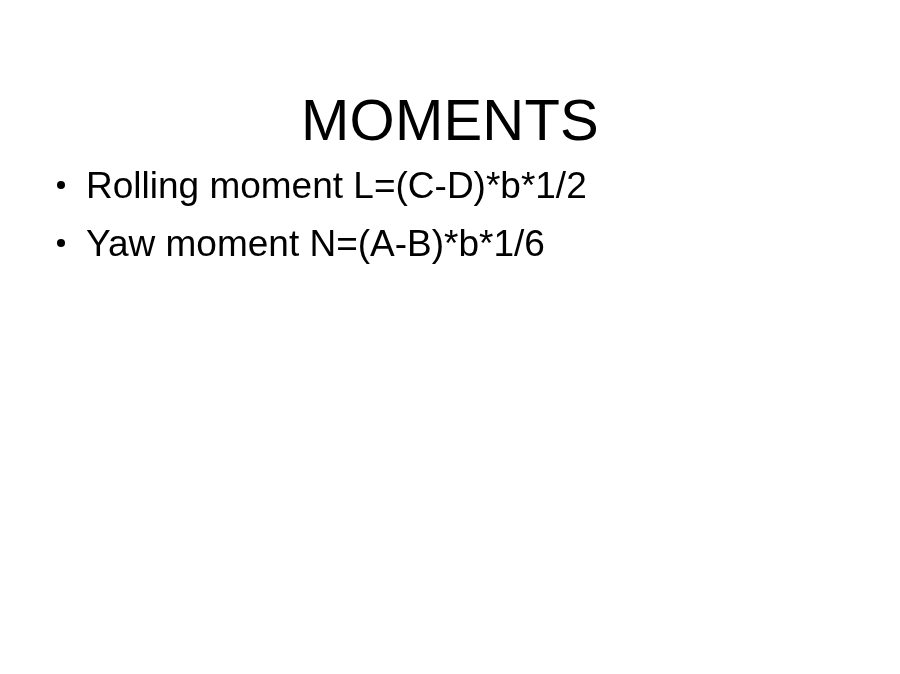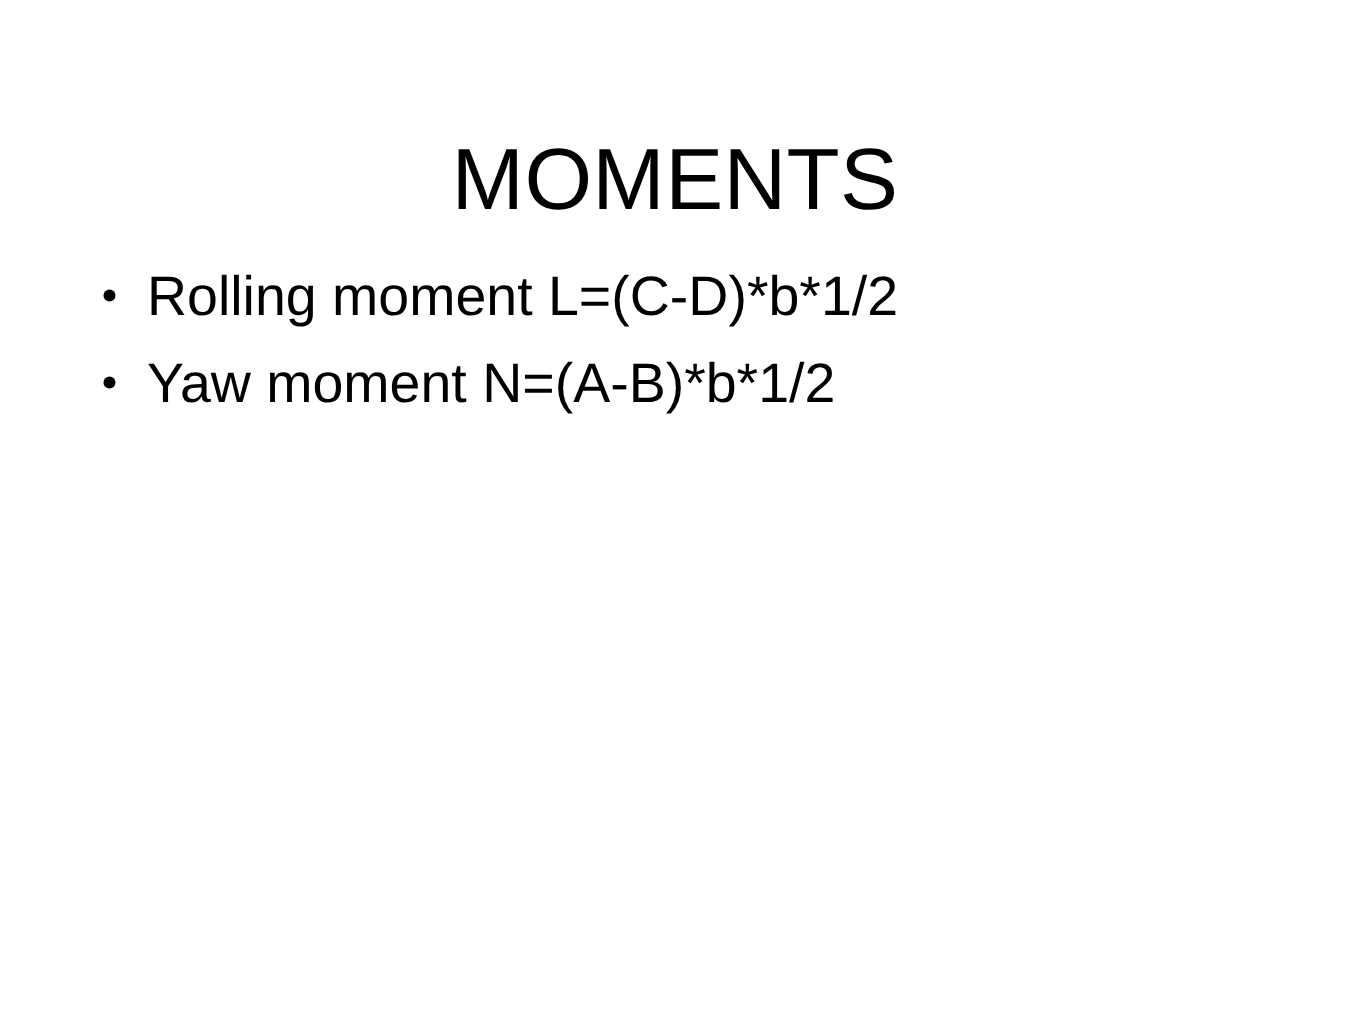--- a/index.html
+++ b/index.html
@@ -42,21 +42,21 @@
   
   .slide-body {
     position: absolute;
     left: 52px;
     top: 162px;
     width: 800px;
   }
 
   .bullet-list {
     list-style: none;
-    margin: 12px;
+    margin: 0;
     padding: 0;
   }
 
   .bullet-item {
     position: relative;
     height: 58px;
     padding-left: 34px;
     font-size: 37px;
     line-height: 48px;
     font-weight: 400;
@@ -97,21 +97,21 @@
   <div class="slide-body">
     <ul class="bullet-list">
 
       <li class="bullet-item">
         <span class="bullet-marker"></span>
         <span class="bullet-text">Rolling moment L=(C-D)*b*1/2</span>
       </li>
 
       <li class="bullet-item">
         <span class="bullet-marker"></span>
-        <span class="bullet-text">Yaw moment N=(A-B)*b*1/2</span>
+        <span class="bullet-text">Yaw moment N=(A-B)*b*1/6</span>
       </li>
 
 
     </ul>
   </div>
 
   <div class="slide-blank-area"></div>
 
 </div>
 

